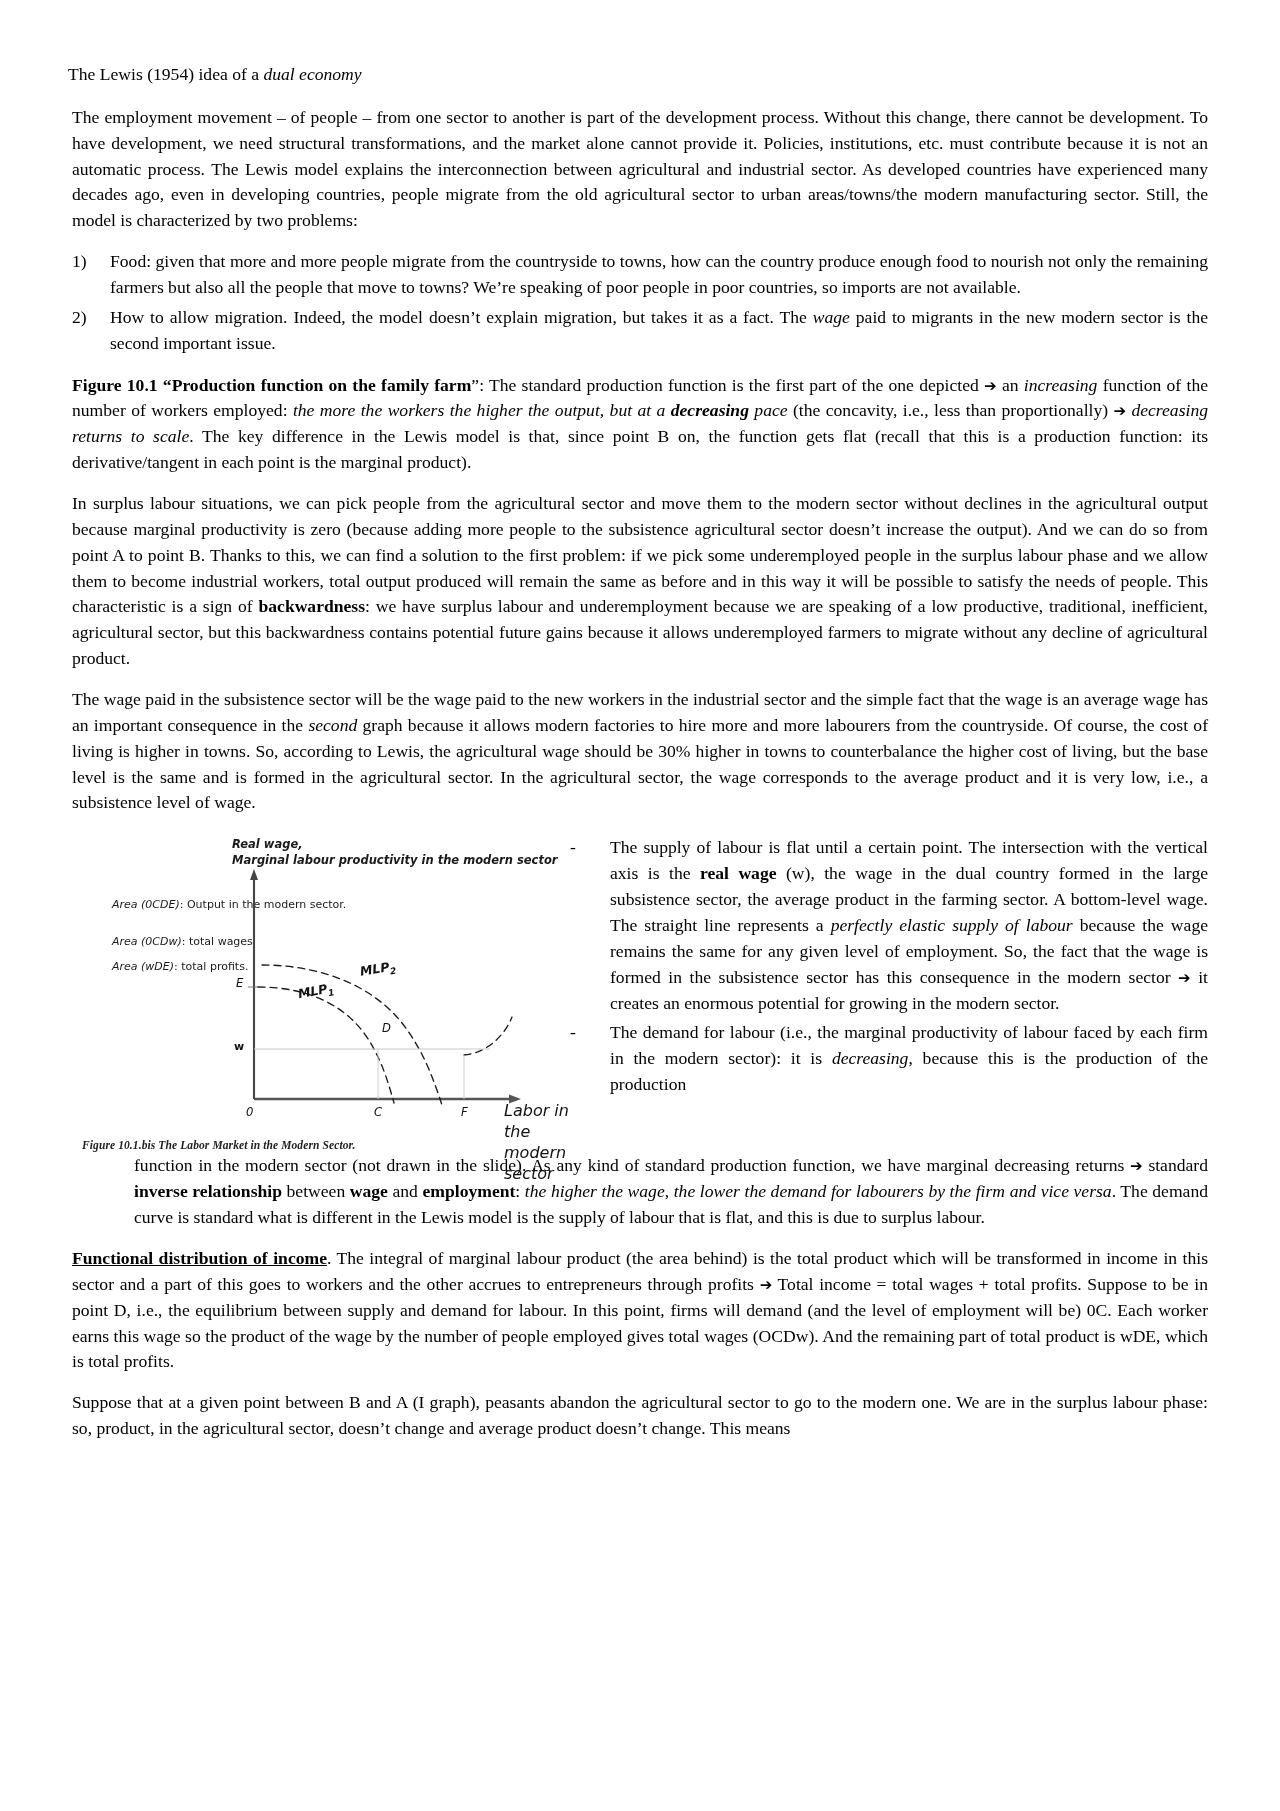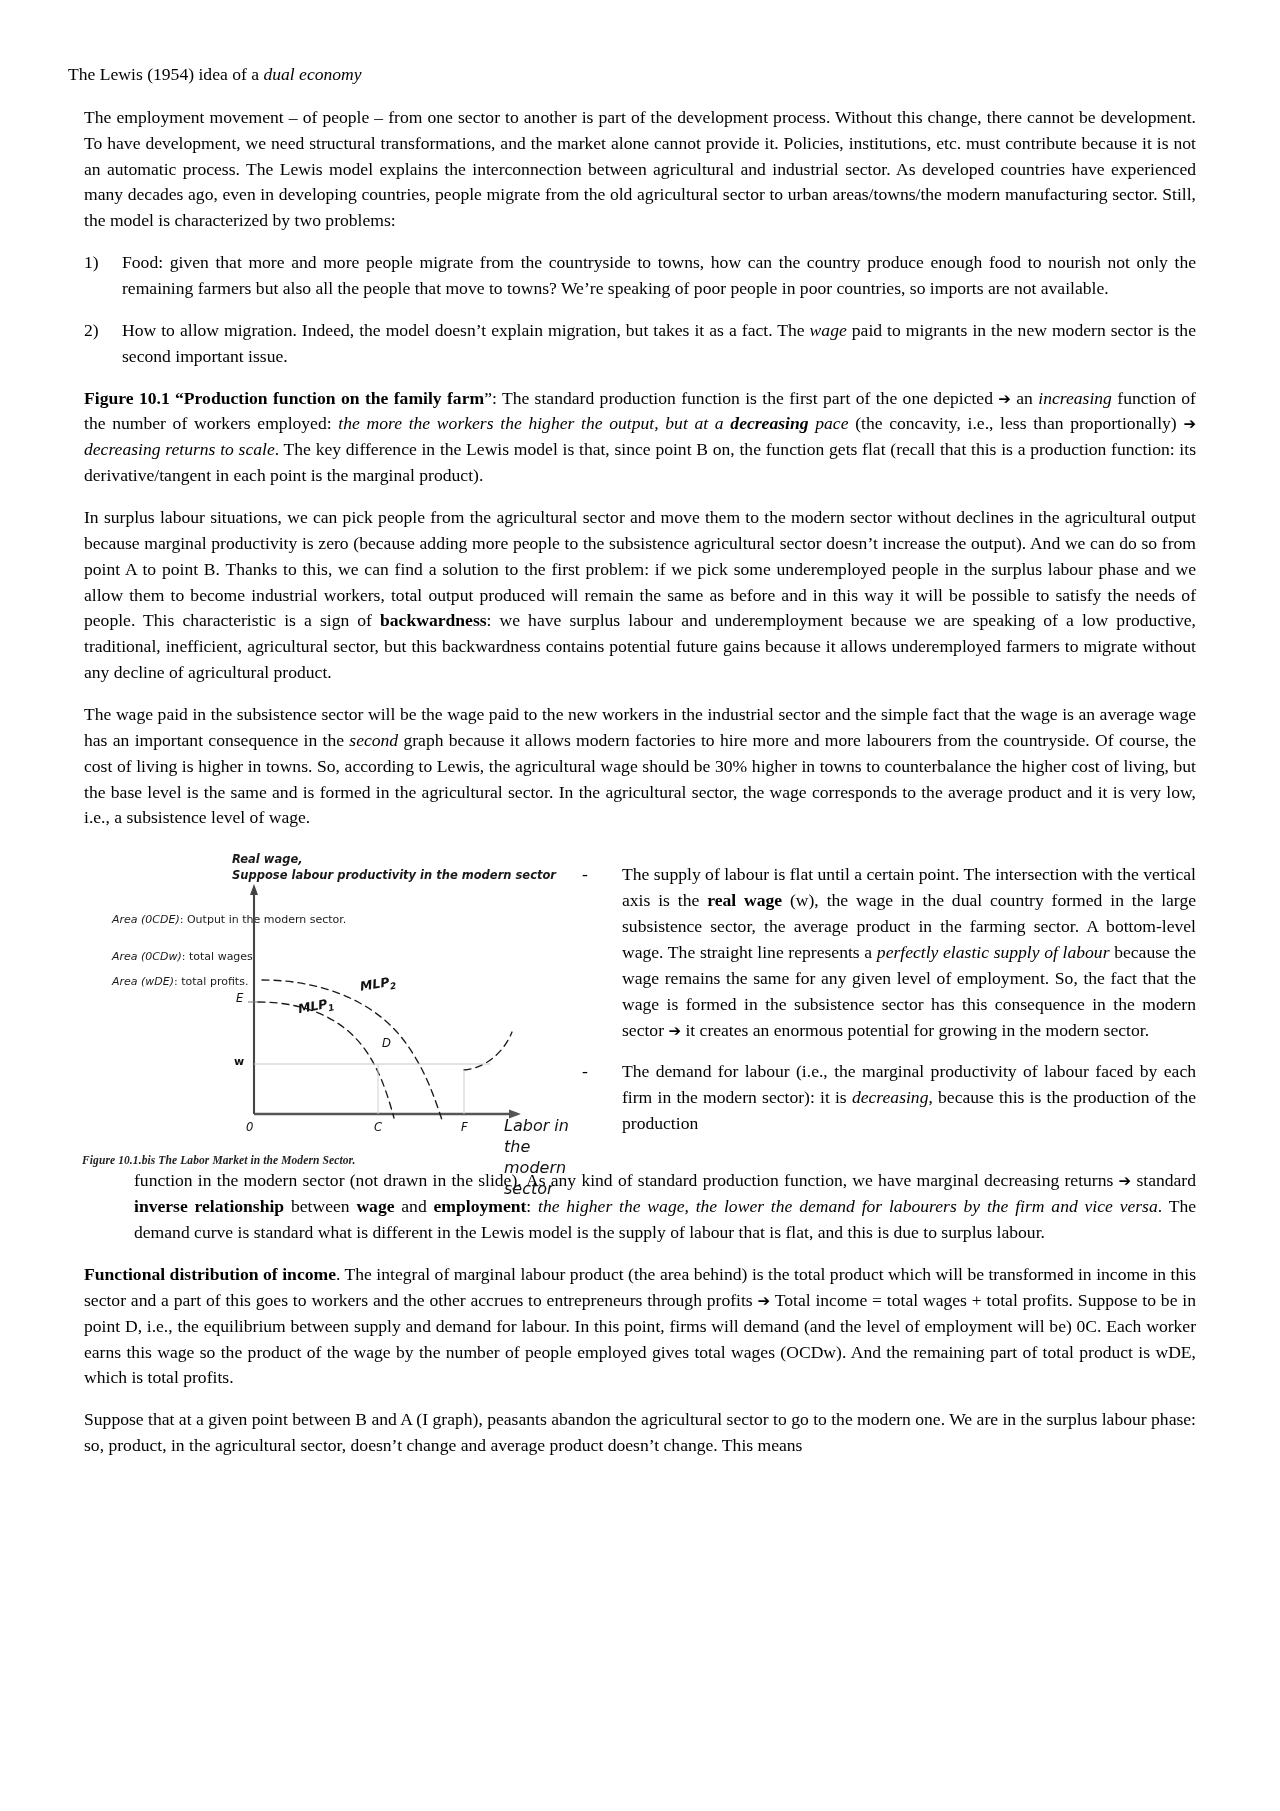--- a/index.html
+++ b/index.html
@@ -10,26 +10,26 @@
     background:#ffffff;
     font-family:"Liberation Serif", serif;
     color:#000000;
   }
   .page {
     width:1280px;
     min-height:1811px;
     padding:62px 68px 20px 68px;
     position:relative;
   }
-  p, li { font-size:17.6px; line-height:1.47; text-align:justify; margin:16px; }
+  p, li { font-size:17.6px; line-height:1.47; text-align:justify; margin:4px; }
   .para { margin-bottom:15px; }
   .title-line { font-size:17.6px; line-height:1.47; margin-bottom:17px; }
   i, .it { }
   b, .bd { font-weight:bold; }
-  .u { }
+  .u { text-decoration:underline; }
   
   .numlist { margin:0 0 16px 0; padding:0; list-style:none; }
   .numlist li {
     display:flex;
     gap:0;
     margin-bottom:1px;
   }
   .numlist .marker {
     width:38px;
     flex:0 0 38px;
@@ -164,21 +164,21 @@
 
   <p class="para"><span>The wage paid in the subsistence sector will be the wage paid to the new workers in the industrial sector and the simple fact that the wage is an average wage has an important consequence in the </span><i>second</i><span> graph because it allows modern factories to hire more and more labourers from the countryside. Of course, the cost of living is higher in towns. So, according to Lewis, the agricultural wage should be 30% higher in towns to counterbalance the higher cost of living, but the base level is the same and is formed in the agricultural sector. In the agricultural sector, the wage corresponds to the average product and it is very low, i.e., a subsistence level of wage.</span></p>
 
   <div class="figblock">
 
     <div class="figcol">
       <div class="figure-wrap">
 
         <div class="axis-title" style="left:120px; top:0px;">
           <div>Real wage,</div>
-          <div>Suppose labour productivity in the modern sector</div>
+          <div>Marginal labour productivity in the modern sector</div>
         </div>
 
         <div class="sidenote" style="left:0px; top:60px;">
           <i class="lab">Area (0CDE)</i><span>:  Output in the modern sector.</span>
         </div>
         <div class="sidenote" style="left:0px; top:97px;">
           <i class="lab">Area (0CDw)</i><span>: total wages</span>
         </div>
         <div class="sidenote" style="left:0px; top:122px;">
           <i class="lab">Area (wDE)</i><span>: total profits.</span>

